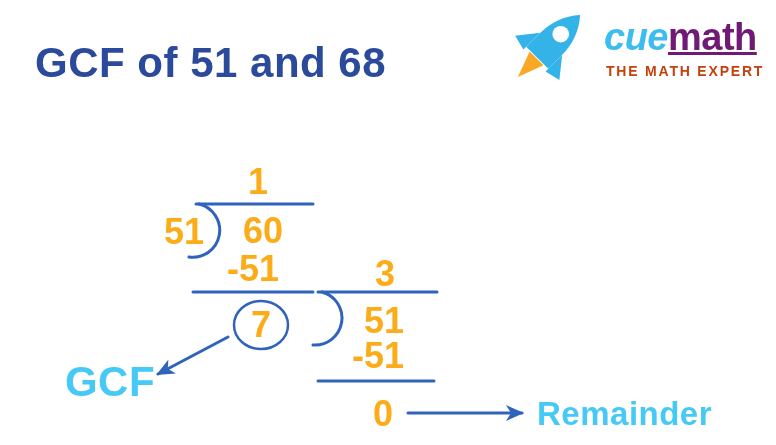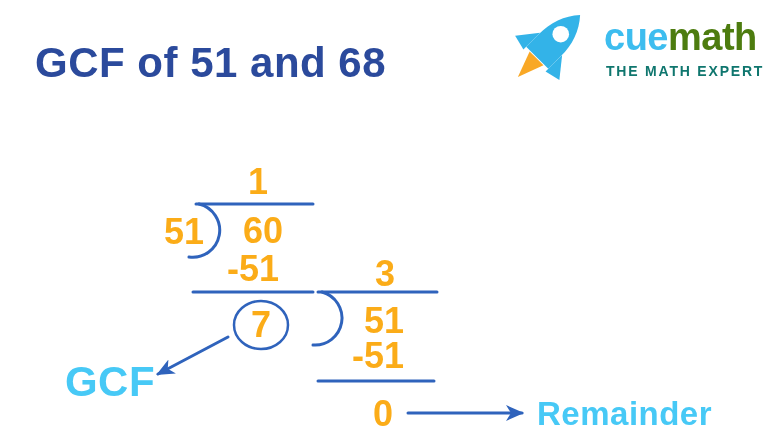--- a/index.html
+++ b/index.html
@@ -8,23 +8,23 @@
     font-family:"Liberation Sans","DejaVu Sans",sans-serif;
   }
   .page-title{
     position:absolute;left:27px;top:34px;margin:8px;
     font-size:42px;line-height:1;font-weight:700;letter-spacing:.5px;color:#2b4a9c;text-align:right;
   }
   
   .logo{position:absolute;left:503px;top:2px;width:270px;height:90px;}
   .logo .rocket{position:absolute;left:0;top:0;}
   .brand{position:absolute;left:101px;top:16px;font-size:38px;line-height:1;font-weight:700;letter-spacing:-.5px;}
-  .brand .cue{color:#3dbdef;}
-  .brand .math{color:#4d7c0f;}
-  .tagline{position:absolute;left:103px;top:61px;font-size:14px;font-weight:700;letter-spacing:1.8px;color:#0f766e;}
+  .brand .cue{color:#3dbdef;font-style:italic;}
+  .brand .math{color:#701a75;text-decoration:underline;}
+  .tagline{position:absolute;left:103px;top:61px;font-size:14px;font-weight:700;letter-spacing:1.8px;color:#c2410c;}
   
   .worklines{position:absolute;left:0;top:0;}
   .num,.lbl{
     position:absolute;transform:translate(-50%,-50%);
     line-height:1;font-weight:700;white-space:nowrap;
   }
   .num{font-size:36px;color:#fbac18;}
   .lbl{font-size:42px;color:#47c9f6;letter-spacing:.5px;}
   .q1{left:258px;top:182px;}
   .dv1{left:184px;top:232px;}

